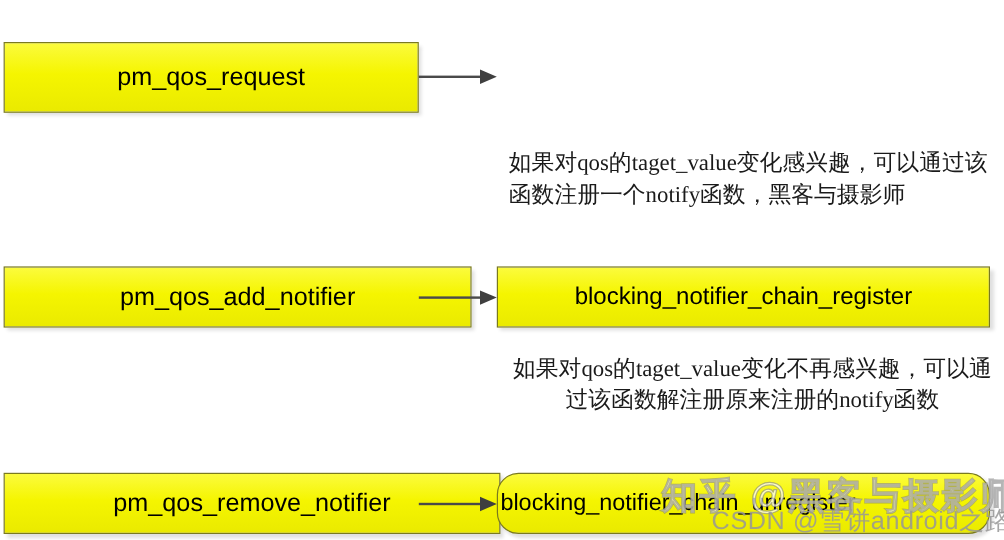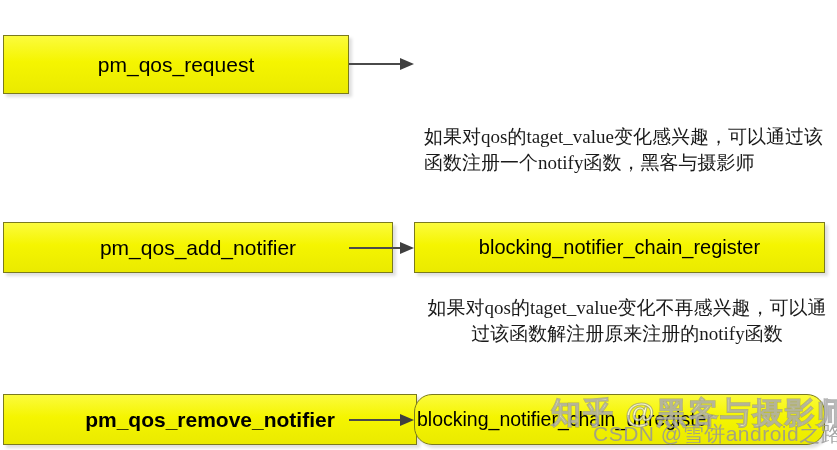--- a/index.html
+++ b/index.html
@@ -112,21 +112,21 @@
 
   <div class="arrow" style="left:349px; top:241px; width:65px;">
     <div class="shaft" style="width:52px;"></div>
     <div class="head" style="left:51px;"></div>
   </div>
 
   <div class="node small" style="left:414px; top:222px; width:411px; height:51px;">blocking_notifier_chain_register</div>
 
   <div class="note" style="left:424px; top:295px; width:406px;text-align:center;">如果对qos的taget_value变化不再感兴趣，可以通过该函数解注册原来注册的notify函数</div>
 
-  <div class="node" style="left:3px; top:394px; width:414px; height:51px;font-weight:bold;">pm_qos_remove_notifier</div>
+  <div class="node" style="left:3px; top:394px; width:414px; height:51px;">pm_qos_remove_notifier</div>
 
   <div class="arrow" style="left:349px; top:413px; width:65px;">
     <div class="shaft" style="width:52px;"></div>
     <div class="head" style="left:51px;"></div>
   </div>
 
   <div class="node tight" style="left:414px; top:394px; width:411px; height:51px; justify-content:flex-start; padding-left:2px;border-radius:18px;">blocking_notifier_chain_unregister</div>
 
   <div class="wm-zhihu" style="left:551px; top:393px;">知乎 @黑客与摄影师</div>
 

